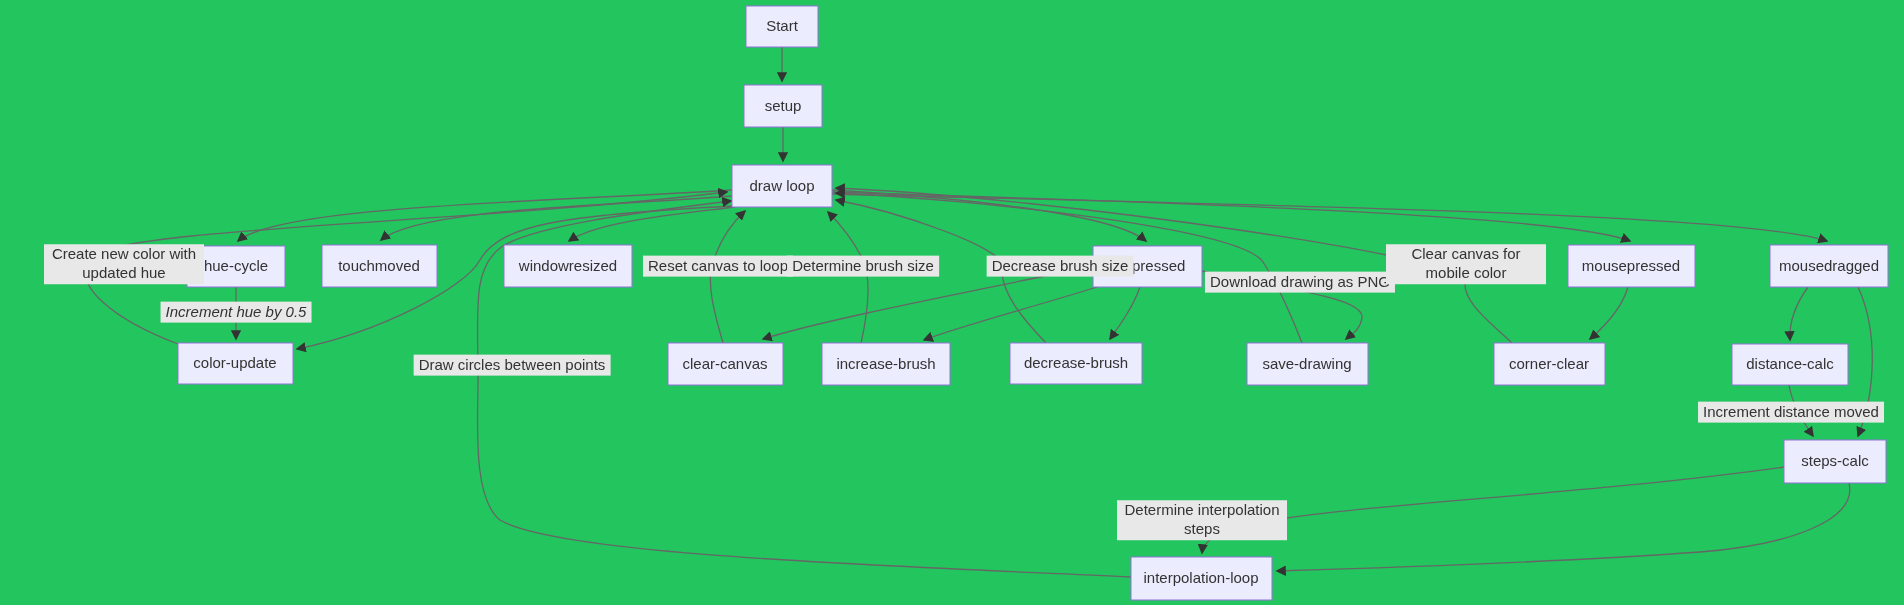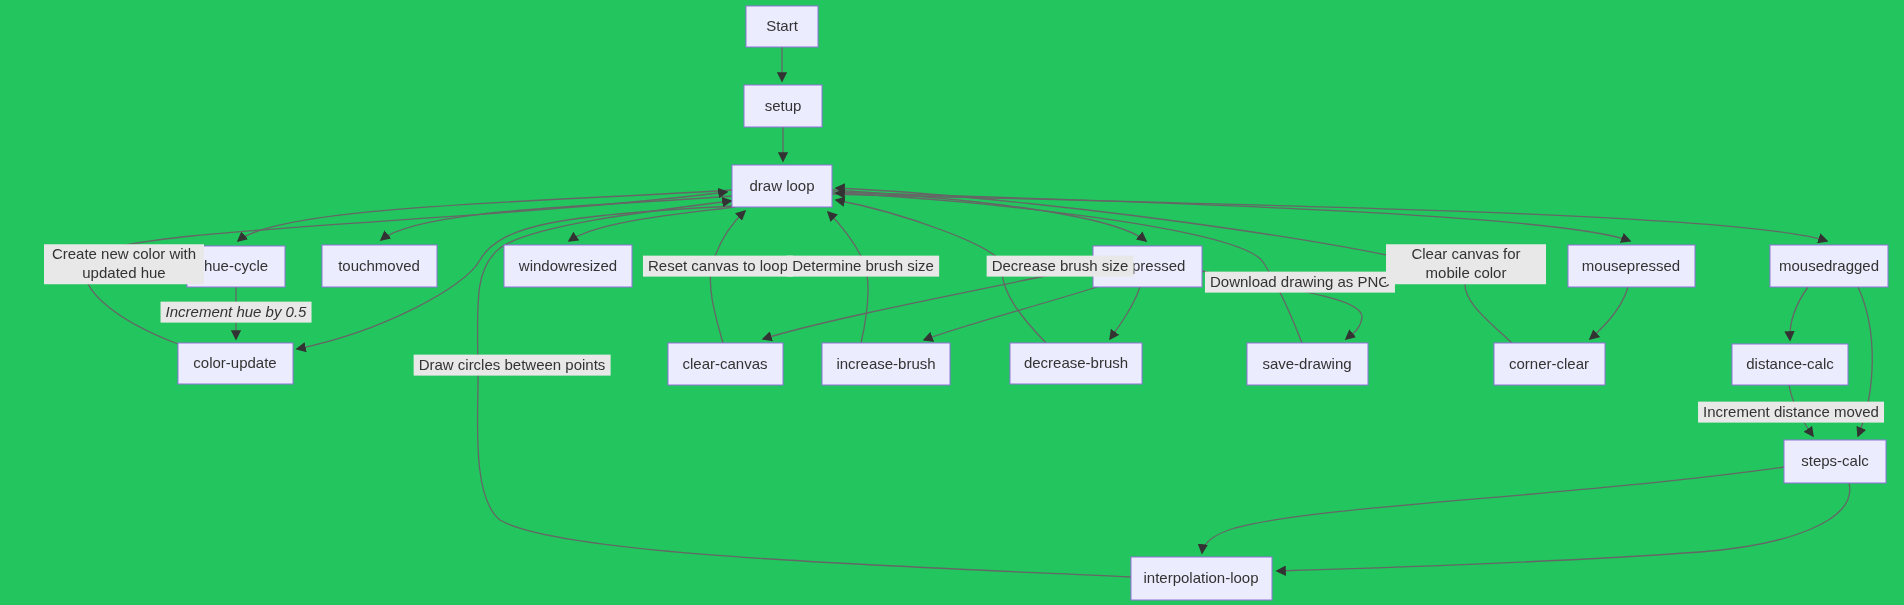--- a/index.html
+++ b/index.html
@@ -163,14 +163,15 @@
 
   <div class="edge-label wrap w150" style="left:84px; top:264px;margin-left:40px;">Create new color with updated hue</div>
   <div class="edge-label" style="left:236px; top:312px;font-style:italic;">Increment hue by 0.5</div>
   <div class="edge-label" style="left:500px; top:365px;margin-left:12px;">Draw circles between points</div>
   <div class="edge-label" style="left:718px; top:266px;">Reset canvas to loop</div>
   <div class="edge-label" style="left:863px; top:266px;">Determine brush size</div>
   <div class="edge-label" style="left:1060px; top:266px;">Decrease brush size</div>
   <div class="edge-label" style="left:1300px; top:282px;">Download drawing as PNG</div>
   <div class="edge-label wrap w150" style="left:1466px; top:264px;">Clear canvas for mobile color</div>
   <div class="edge-label" style="left:1791px; top:412px;">Increment distance moved</div>
+  <div class="edge-label wrap w160" style="left:1202px; top:520px;">Determine interpolation steps</div>
 
 </div>
 
 </body></html>

